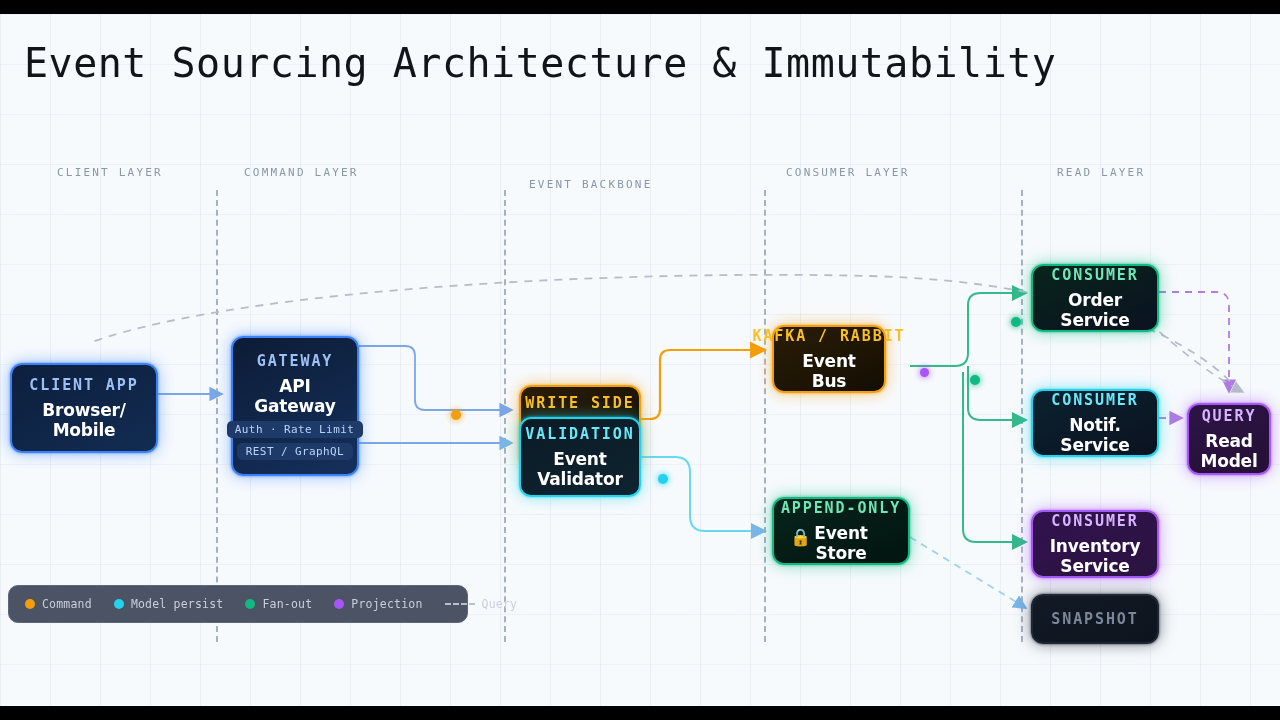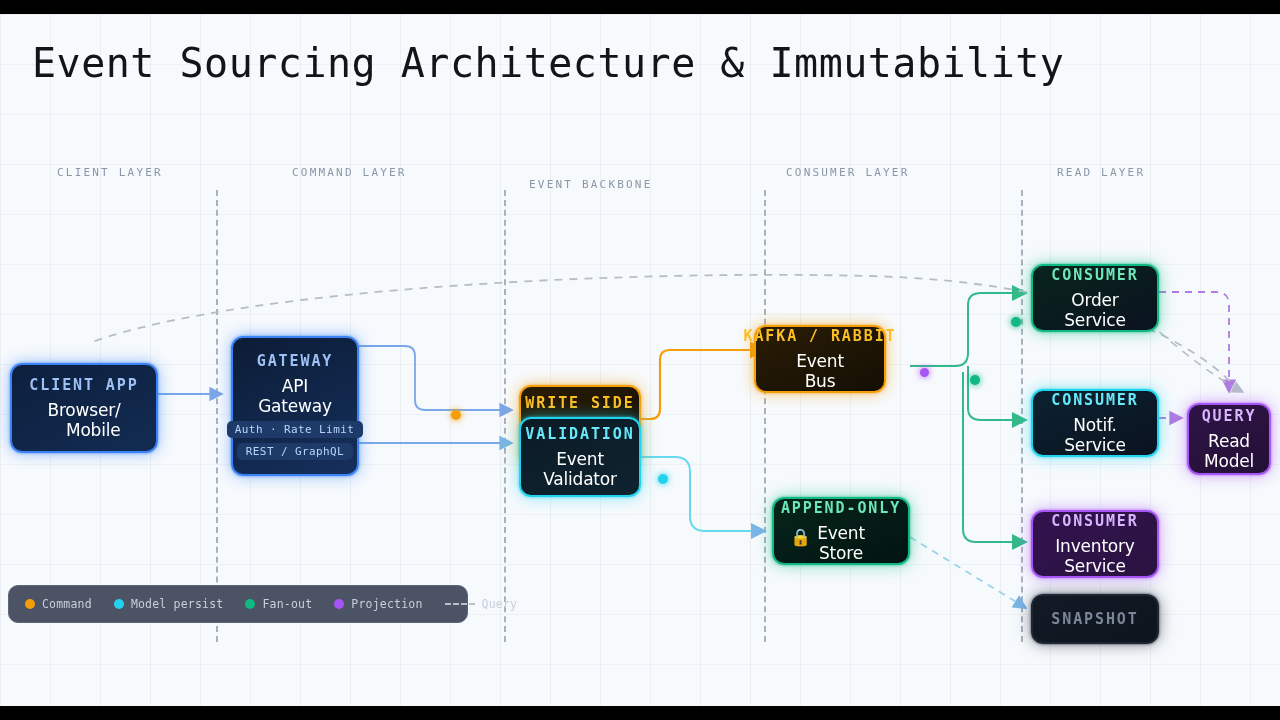--- a/index.html
+++ b/index.html
@@ -21,21 +21,20 @@
       linear-gradient(to bottom, rgba(148,163,184,.10) 1px, transparent 1px);
     background-size: 50px 50px;
     overflow: hidden;
   }
   #title {
     position: absolute; left: 24px; top: 26px;
     font-size: 40px; letter-spacing: .5px;
     color: #111418; font-weight: 400;
     font-family: "DejaVu Sans Mono", monospace;
     white-space: nowrap;
-    margin-left: 8px;
   }
   .lane-label {
     position: absolute; top: 152px;
     font-size: 11px; letter-spacing: 2.2px;
     color: #8a97a8; white-space: nowrap;
     font-family: "DejaVu Sans Mono", monospace;
   }
   .lane-div {
     position: absolute; top: 176px; width: 0;
     border-left: 2px dashed #9aa6b6; opacity: .85;
@@ -47,21 +46,21 @@
     display: flex; flex-direction: column;
     align-items: center; justify-content: center;
     text-align: center; border: 2px solid transparent;
   }
   .kicker {
     font-size: 15px; letter-spacing: 1.9px; font-weight: 700;
     font-family: "DejaVu Sans Mono", monospace; white-space: nowrap;
   }
   .ntitle {
     font-family: "DejaVu Sans", sans-serif;
-    font-weight: 400; font-size: 17px; line-height: 1.12;
+    font-weight: 700; font-size: 17px; line-height: 1.12;
     color: #fff; margin-top: 7px; letter-spacing: -.2px;
   }
   .chip {
     font-family: "DejaVu Sans Mono", monospace;
     font-size: 11px; letter-spacing: .4px;
     border-radius: 5px; padding: 2px 9px; margin-top: 5px;
     white-space: nowrap;
   }
   .lock { position: absolute; left: 16px; top: 28px; font-size: 17px; }
 
@@ -85,21 +84,21 @@
 </head>
 <body>
 
 <div id="stage">
   <div id="canvas">
 
     <div id="title">Event Sourcing Architecture &amp; Immutability</div>
 
     <div id="lanes">
         <div class="lane-label" style="left: 57px;">CLIENT LAYER</div>
-        <div class="lane-label" style="left: 244px; margin-left: 48px;">COMMAND LAYER</div>
+        <div class="lane-label" style="left: 244px;">COMMAND LAYER</div>
         <div class="lane-div" style="left: 216px; height: 452px;"></div>
         <div class="lane-label" style="left: 529px; margin-top: 12px;">EVENT BACKBONE</div>
         <div class="lane-div" style="left: 504px; height: 452px;"></div>
         <div class="lane-label" style="left: 786px;">CONSUMER LAYER</div>
         <div class="lane-div" style="left: 764px; height: 452px;"></div>
         <div class="lane-label" style="left: 1057px;">READ LAYER</div>
         <div class="lane-div" style="left: 1021px; height: 452px;"></div>
       </div>
 
     <svg class="edges" viewBox="0 0 1280 692">
@@ -142,39 +141,39 @@
 
       <path d="M1159,278 L1216,278 Q1229,278 1229,291 L1229,378" fill="none" stroke="#b07ce0" stroke-width="1.8" stroke-dasharray="7 6" marker-end="url(#ah-purple)"></path>
       <path d="M1159,404 L1182,404" fill="none" stroke="#b07ce0" stroke-width="1.8" stroke-dasharray="7 6" marker-end="url(#ah-purple)"></path>
 
       <path d="M1240,378 C1200,330 1090,268 870,262 C640,256 250,272 92,328" fill="none" stroke="#b6bdc9" stroke-width="1.8" stroke-dasharray="8 7"></path>
 
       <path d="M1148,308 C1180,336 1212,362 1243,378" fill="none" stroke="#b6bdc9" stroke-width="1.6" stroke-dasharray="8 7" marker-end="url(#ah-grey)"></path>
     </svg>
 
     <div id="nodes">
-        <div class="node" style="left: 10px; top: 349px; width: 148px; height: 90px; background: linear-gradient(155deg, rgb(13, 31, 61), rgb(18, 44, 82)); border-color: rgb(59, 130, 246); box-shadow: rgba(59, 130, 246, 0.533) 0px 0px 16px, rgba(59, 130, 246, 0.8) 0px 0px 3px; text-align: right;">
+        <div class="node" style="left: 10px; top: 349px; width: 148px; height: 90px; background: linear-gradient(155deg, rgb(13, 31, 61), rgb(18, 44, 82)); border-color: rgb(59, 130, 246); box-shadow: rgba(59, 130, 246, 0.533) 0px 0px 16px, rgba(59, 130, 246, 0.8) 0px 0px 3px;">
           <div class="kicker" style="color: rgb(157, 192, 245);">CLIENT APP</div>
           <div class="ntitle">Browser/<br>Mobile</div>
         </div>
         <div class="node" style="left: 231px; top: 322px; width: 128px; height: 140px; background: linear-gradient(155deg, rgb(12, 28, 54), rgb(21, 48, 92)); border-color: rgb(59, 130, 246); box-shadow: rgba(59, 130, 246, 0.533) 0px 0px 16px, rgba(59, 130, 246, 0.8) 0px 0px 3px;">
           <div class="kicker" style="color: rgb(157, 192, 245);">GATEWAY</div>
           <div class="ntitle">API<br>Gateway</div>
           <div class="chip" style="color: rgb(185, 212, 251); background: rgb(29, 58, 104); padding-left: 8px;">Auth · Rate Limit</div>
           <div class="chip" style="color: rgb(185, 212, 251); background: rgb(29, 58, 104);">REST / GraphQL</div>
         </div>
         <div class="node" style="left: 519px; top: 371px; width: 122px; height: 82px; background: linear-gradient(155deg, rgb(42, 29, 6), rgb(19, 13, 3)); border-color: rgb(245, 158, 11); box-shadow: rgba(245, 158, 11, 0.533) 0px 0px 16px, rgba(245, 158, 11, 0.8) 0px 0px 3px; z-index: 2;">
           <div class="kicker" style="color: rgb(251, 191, 36); text-align: right;">WRITE SIDE</div>
           <div class="ntitle">Command<br>Handler</div>
         </div>
         <div class="node" style="left: 519px; top: 403px; width: 122px; height: 80px; background: linear-gradient(155deg, rgb(11, 27, 38), rgb(14, 35, 48)); border-color: rgb(34, 211, 238); box-shadow: rgba(34, 211, 238, 0.533) 0px 0px 16px, rgba(34, 211, 238, 0.8) 0px 0px 3px; z-index: 3;">
           <div class="kicker" style="color: rgb(103, 232, 249);">VALIDATION</div>
           <div class="ntitle">Event<br>Validator</div>
         </div>
-        <div class="node" style="left: 754px; top: 311px; width: 132px; height: 68px; background: linear-gradient(155deg, rgb(42, 29, 6), rgb(20, 14, 3)); border-color: rgb(245, 158, 11); box-shadow: rgba(245, 158, 11, 0.533) 0px 0px 16px, rgba(245, 158, 11, 0.8) 0px 0px 3px;">
+        <div class="node" style="left: 772px; top: 311px; width: 114px; height: 68px; background: linear-gradient(155deg, rgb(42, 29, 6), rgb(20, 14, 3)); border-color: rgb(245, 158, 11); box-shadow: rgba(245, 158, 11, 0.533) 0px 0px 16px, rgba(245, 158, 11, 0.8) 0px 0px 3px;">
           <div class="kicker" style="color: rgb(251, 191, 36);">KAFKA / RABBIT</div>
           <div class="ntitle">Event<br>Bus</div>
         </div>
         <div class="node" style="left: 772px; top: 483px; width: 138px; height: 68px; background: linear-gradient(155deg, rgb(6, 37, 27), rgb(2, 20, 16)); border-color: rgb(16, 185, 129); box-shadow: rgba(16, 185, 129, 0.533) 0px 0px 16px, rgba(16, 185, 129, 0.8) 0px 0px 3px;">
           <div class="lock">🔒</div>
           <div class="kicker" style="color: rgb(110, 231, 183);">APPEND-ONLY</div>
           <div class="ntitle">Event<br>Store</div>
         </div>
         <div class="node" style="left: 1031px; top: 250px; width: 128px; height: 68px; background: linear-gradient(155deg, rgb(8, 36, 28), rgb(11, 18, 32)); border-color: rgb(16, 185, 129); box-shadow: rgba(16, 185, 129, 0.533) 0px 0px 16px, rgba(16, 185, 129, 0.8) 0px 0px 3px;">
           <div class="kicker" style="color: rgb(110, 231, 183);">CONSUMER</div>

